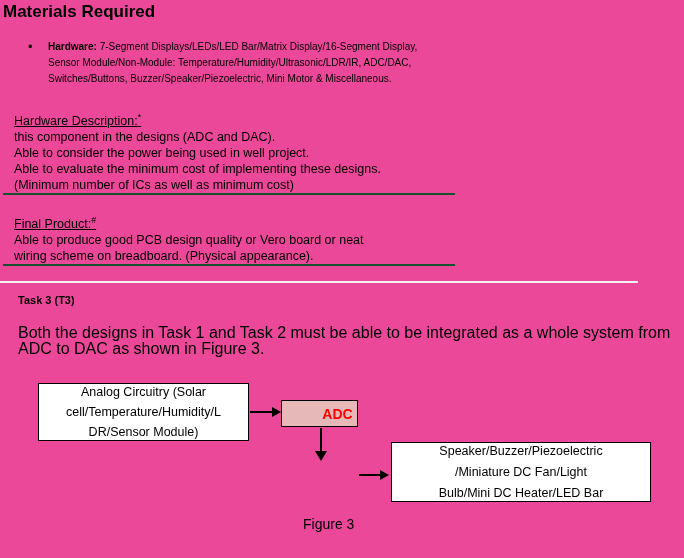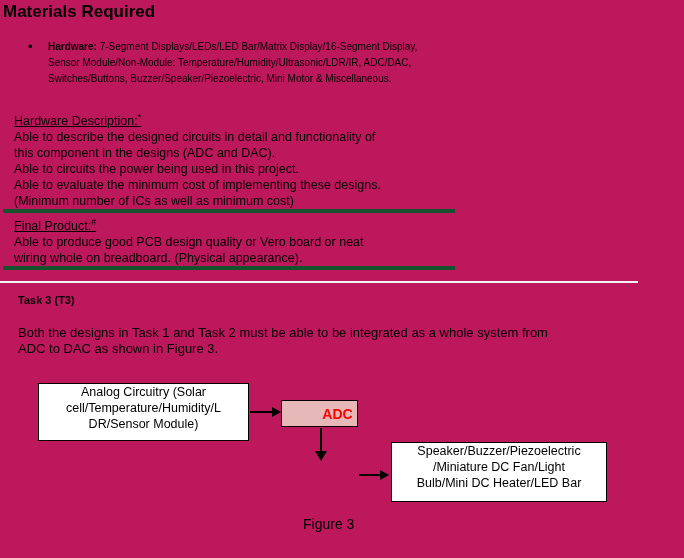--- a/index.html
+++ b/index.html
@@ -1,20 +1,20 @@
 <!DOCTYPE html>
 <html><head>
 <meta charset="utf-8">
 <style>
   html, body { margin: 0; padding: 0; background: #ffffff; }
   .page {
     position: relative;
     width: 684px;
     height: 558px;
-    background: #be185d;
+    background: #ec4899;
     font-family: "Liberation Sans", sans-serif;
     color: #000000;
     overflow: hidden;
   }
   .abs { position: absolute; }
 
   .doc-title {
     left: 3px; top: 2px;
     font-size: 17px; font-weight: bold;
   }
@@ -30,53 +30,53 @@
   }
   .bold { font-weight: bold; }
 
   .criteria-table {
     left: 3px; top: 109px;
     width: 452px;
     font-size: 12.5px; line-height: 16px;
   }
   .criteria-row {
     padding: 0 0 0 11px;
-    border-bottom: 4px solid #14532d;
+    border-bottom: 2px solid #14532d;
   }
-  .criteria-row + .criteria-row { padding-top: 1px; }
+  .criteria-row + .criteria-row { padding-top: 17px; }
   .row-heading { text-decoration: underline; }
   .row-heading sup { font-size: 9px; }
 
   .page-divider {
     left: 0; top: 281px;
     width: 638px; height: 2px;
     background: #f3f3f3;
   }
 
   .task-heading {
     left: 18px; top: 294px;
     font-size: 11px; font-weight: bold;
   }
   .task-paragraph {
     left: 18px; top: 325px;
-    font-size: 13px; line-height: 16px;
+    font-size: 16px; line-height: 16px;
   }
 
   
   .diagram-box {
     border: 1.5px solid #000000;
     background: #ffffff;
     display: flex; flex-direction: column;
-    align-items: center; justify-content: flex-start;
+    align-items: center; justify-content: space-between;
     text-align: center;
     font-size: 12.5px; line-height: 16px;
     box-sizing: border-box;
   }
   .analog-box { left: 38px; top: 383px; width: 211px; height: 58px; }
-  .output-box { left: 391px; top: 442px; width: 216px; height: 60px; }
+  .output-box { left: 391px; top: 442px; width: 260px; height: 60px; }
   .converter-box {
     border: 1.5px solid #000000;
     display: flex; align-items: center; justify-content: center;
     font-weight: bold; font-size: 14px;
     box-sizing: border-box;
     padding-left: 36px;
   }
   .adc-box { left: 281px; top: 400px; width: 77px; height: 27px; }
   .dac-box { left: 281px; top: 461px; width: 77px; height: 29px; }
 
@@ -114,32 +114,31 @@
     <div>
         <div>Sensor Module/Non-Module: Temperature/Humidity/Ultrasonic/LDR/IR, ADC/DAC,</div>
         <div>Switches/Buttons, Buzzer/Speaker/Piezoelectric, Mini Motor &amp; Miscellaneous.</div>
       </div>
   </div>
 
   <div class="abs criteria-table">
     <div class="criteria-row">
       <div><span class="row-heading"><span>Hardware Description:</span><sup>*</sup></span></div>
       <div>
-          <div>Able to describe the designed circuits in detail and functionality of</div>
           <div>this component in the designs (ADC and DAC).</div>
-          <div>Able to circuits the power being used in this project.</div>
+          <div>Able to consider the power being used in well project.</div>
           <div>Able to evaluate the minimum cost of implementing these designs.</div>
           <div>(Minimum number of ICs as well as minimum cost)</div>
         </div>
     </div>
     <div class="criteria-row">
       <div><span class="row-heading"><span>Final Product:</span><sup>#</sup></span></div>
       <div>
           <div>Able to produce good PCB design quality or Vero board or neat</div>
-          <div>wiring whole on breadboard. (Physical appearance).</div>
+          <div>wiring scheme on breadboard. (Physical appearance).</div>
         </div>
     </div>
   </div>
 
   <div class="abs page-divider"></div>
 
   <div class="abs task-heading">Task 3 (T3)</div>
 
   <div class="abs task-paragraph">
       <div>Both the designs in Task 1 and Task 2 must be able to be integrated as a whole system from</div>

